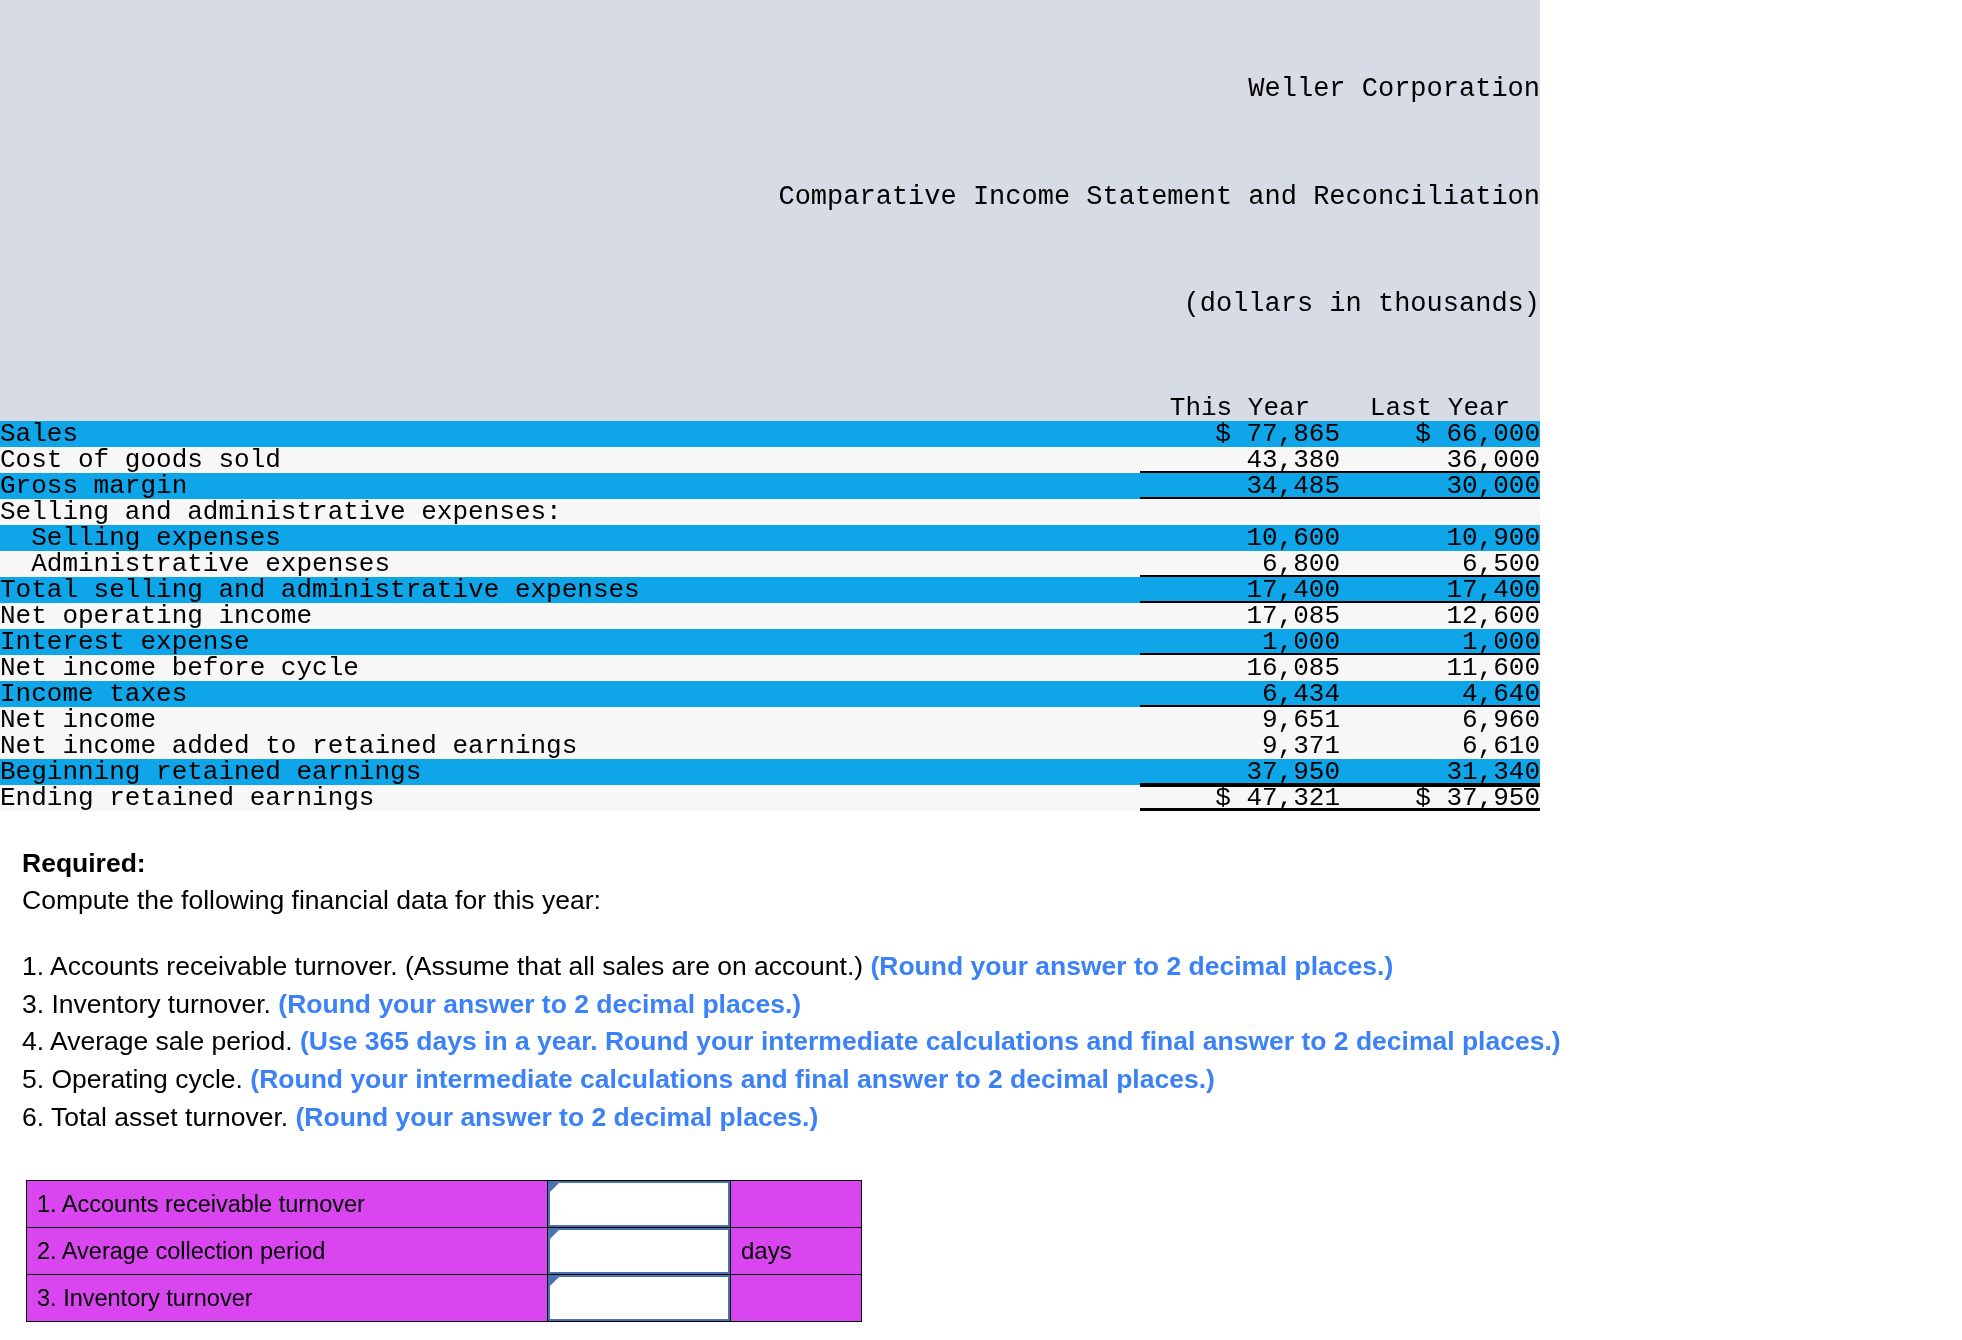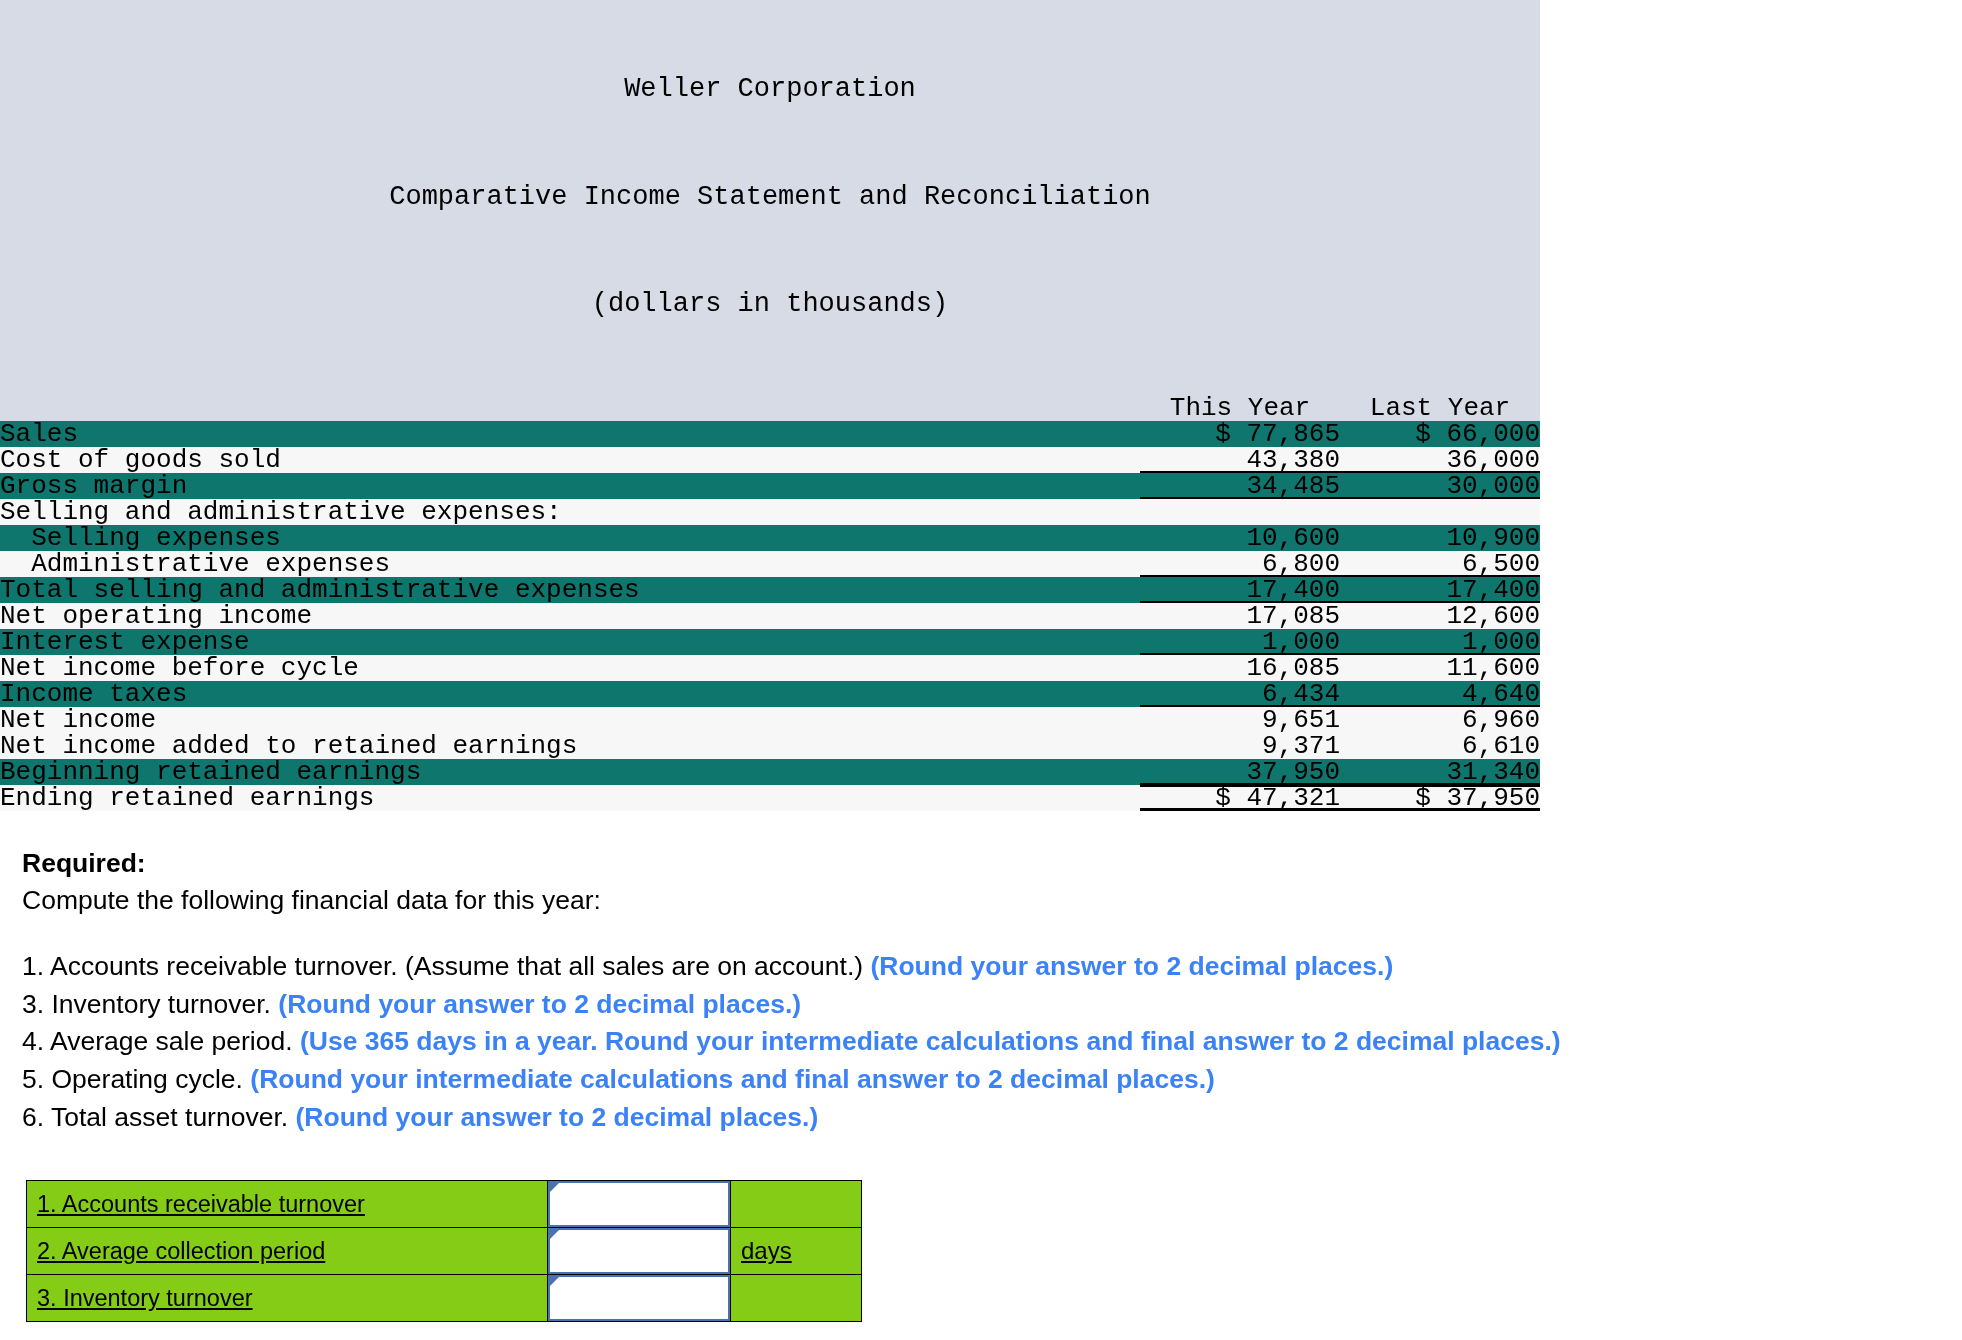--- a/index.html
+++ b/index.html
@@ -27,36 +27,36 @@
     font-family: "Liberation Mono", monospace;
     font-size: 25.5px;
     line-height: 1.0;
   }
   table.stmt td {
     padding: 0;
     vertical-align: middle;
   }
   .hdr-cell {
     background: #d6dbe5;
-    text-align: center;
+    text-align: right;
     padding: 12px 0 6px 0;
     font-family: "Liberation Mono", monospace;
     font-size: 27px;
     line-height: 1.33;
     white-space: pre;
   }
   .colhdr {
     background: #d6dbe5;
     text-align: center;
     padding: 4px 0 8px 0;
     font-size: 26px;
     margin-top: 40px;
   }
   .colhdr.lbl { background: #d6dbe5; }
-  tr.band-a td { background: #0f766e; }
+  tr.band-a td { background: #0ea5e9; }
   tr.band-b td { background: #f7f7f7; }
   td.label {
     padding: 6px 0 6px 22px;
     white-space: pre;
     font-size: 26px;
   }
   td.num {
     text-align: right;
     padding: 6px 30px 6px 0;
     white-space: pre;
@@ -92,22 +92,21 @@
   .answers {
     margin: 44px 0 0 26px;
     border-collapse: collapse;
     font-size: 23px;
   }
   .answers td {
     border: 1px solid #000000;
     height: 46px;
     padding: 0 10px;
     vertical-align: middle;
-    background: #84cc16;
-    text-decoration: underline;
+    background: #d946ef;
   }
   .answers td.alabel {
     width: 500px;
     text-align: left;
     font-size: 23.5px;
   }
   .answers td.ainput {
     width: 182px;
     padding: 0;
     position: relative;

